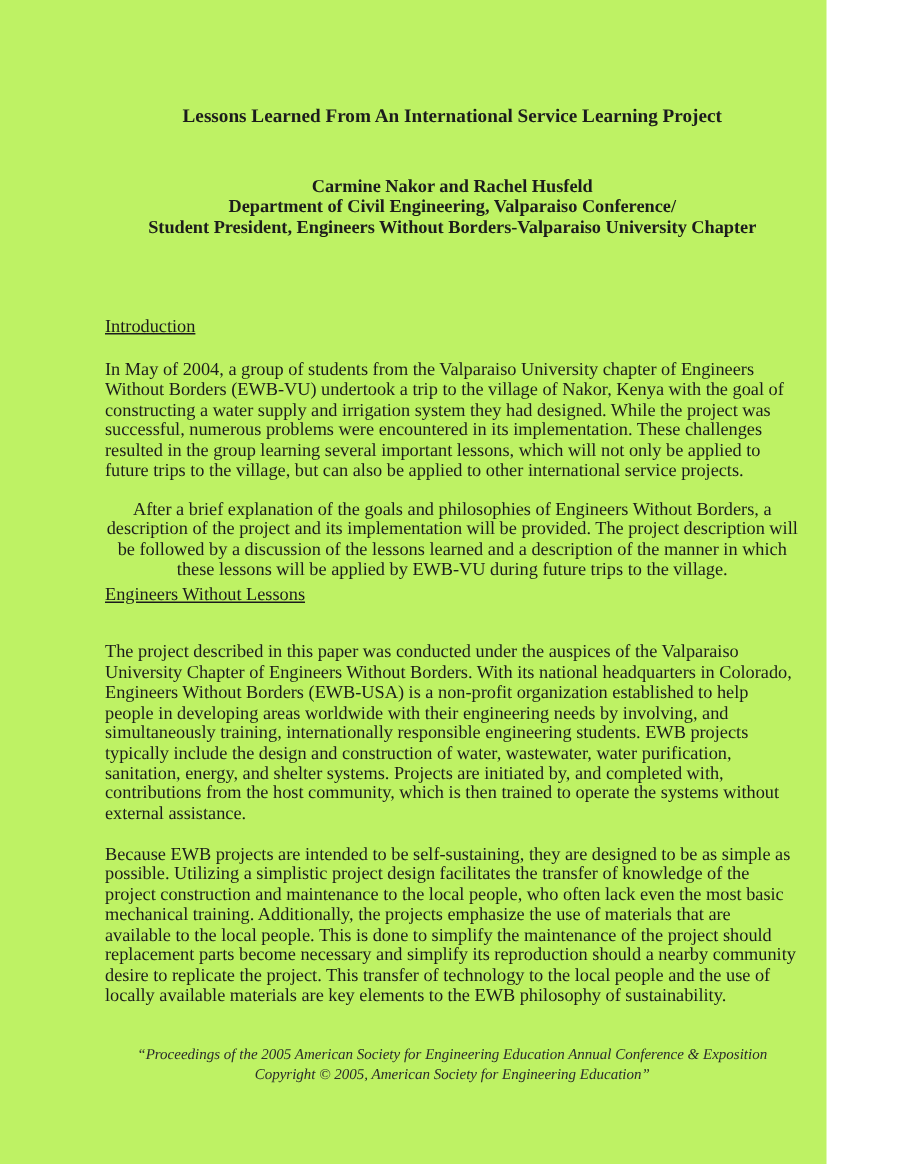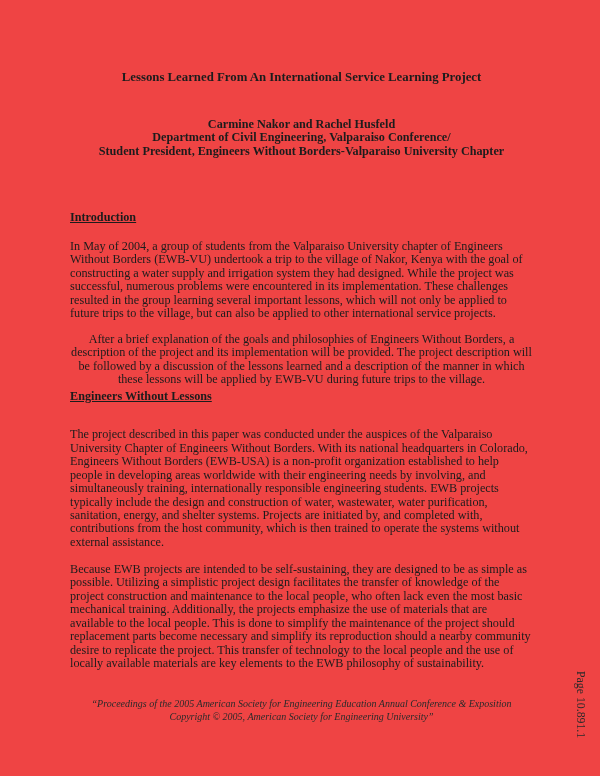--- a/index.html
+++ b/index.html
@@ -2,23 +2,23 @@
 <html><head>
 <meta charset="utf-8">
 <style>
   html, body {
     margin: 0;
     padding: 0;
     background: #ffffff;
   }
   .page {
     position: relative;
-    width: 600px;
+    width: 551px;
     height: 776px;
-    background: #ef4444;
+    background: #bef264;
     overflow: hidden;
     font-family: "Liberation Serif", "DejaVu Serif", serif;
     color: #1c1c1c;
   }
   .content {
     position: absolute;
     left: 70px;
     top: 0;
     width: 463px;
     font-size: 12.2px;
@@ -34,21 +34,21 @@
   }
   .authors {
     margin-top: 34px;
     text-align: center;
     font-weight: bold;
   }
   .authors div {
     line-height: 13.45px;
   }
   .section-heading {
-    font-weight: bold;
+    font-weight: normal;
     text-decoration: underline;
     line-height: 13.45px;
   }
   .heading-1 { margin-top: 53px; }
   .heading-2 { margin-top: 3px; }
   .para { margin: 0; }
   .para-1 { margin-top: 15px; }
   .para-2 { margin-top: 12.5px; text-align: center; }
   .para-3 { margin-top: 25px; }
   .para-4 { margin-top: 13.5px; }
@@ -97,17 +97,17 @@
     <div class="section-heading heading-2">Engineers Without Lessons</div>
 
     <p class="para para-3">The project described in this paper was conducted under the auspices of the Valparaiso University Chapter of Engineers Without Borders.  With its national headquarters in Colorado, Engineers Without Borders (EWB-USA) is a non-profit organization established to help people in developing areas worldwide with their engineering needs by involving, and simultaneously training, internationally responsible engineering students.  EWB projects typically include the design and construction of water, wastewater, water purification, sanitation, energy, and shelter systems.  Projects are initiated by, and completed with, contributions from the host community, which is then trained to operate the systems without external assistance.</p>
 
     <p class="para para-4">Because EWB projects are intended to be self-sustaining, they are designed to be as simple as possible.  Utilizing a simplistic project design facilitates the transfer of knowledge of the project construction and maintenance to the local people, who often lack even the most basic mechanical training.  Additionally, the projects emphasize the use of materials that are available to the local people.  This is done to simplify the maintenance of the project should replacement parts become necessary and simplify its reproduction should a nearby community desire to replicate the project.  This transfer of technology to the local people and the use of locally available materials are key elements to the EWB philosophy of sustainability.</p>
 
   </div>
 
   <div class="footer">
     <div>“Proceedings of the 2005 American Society for Engineering Education Annual Conference &amp; Exposition</div>
-    <div>Copyright © 2005, American Society for Engineering University”</div>
+    <div>Copyright © 2005, American Society for Engineering Education”</div>
   </div>
 
   <div class="page-number">Page 10.891.1</div>
 </div>
 
 </body></html>

